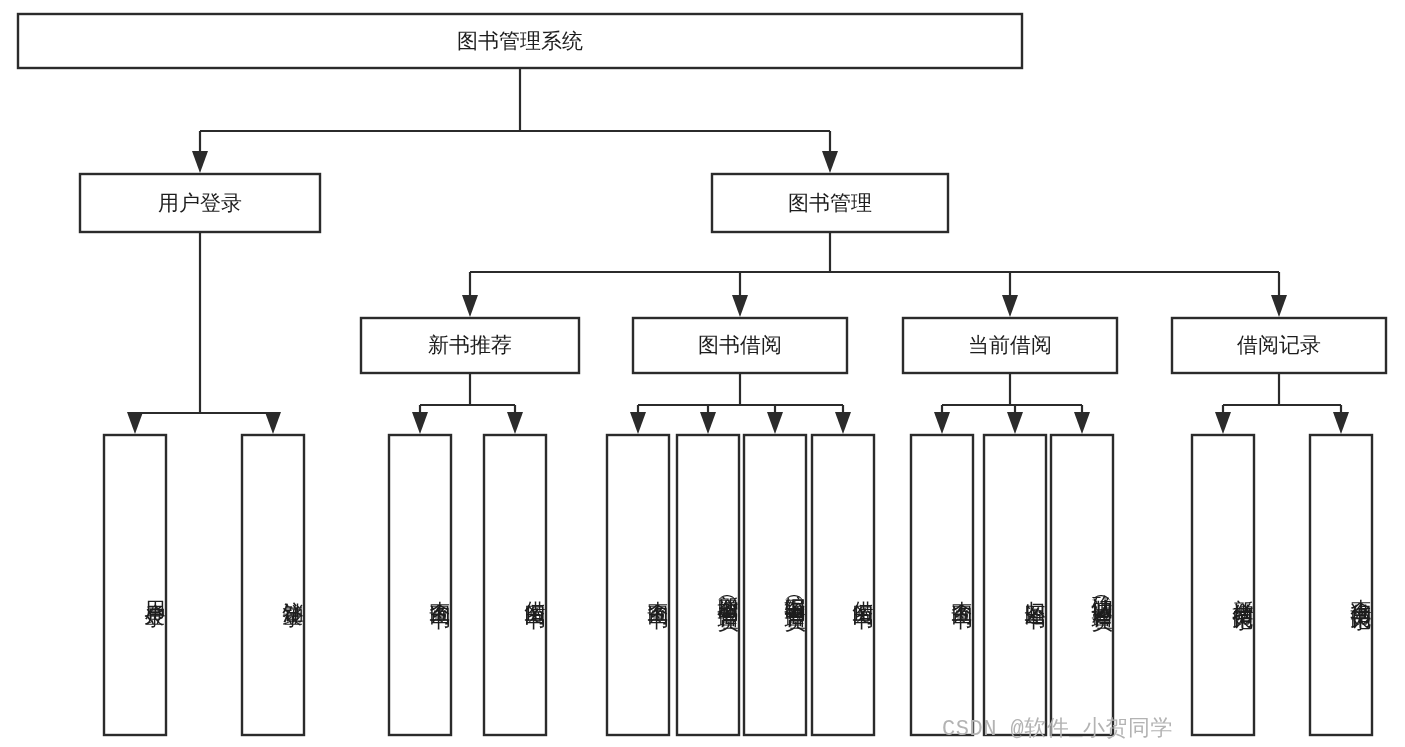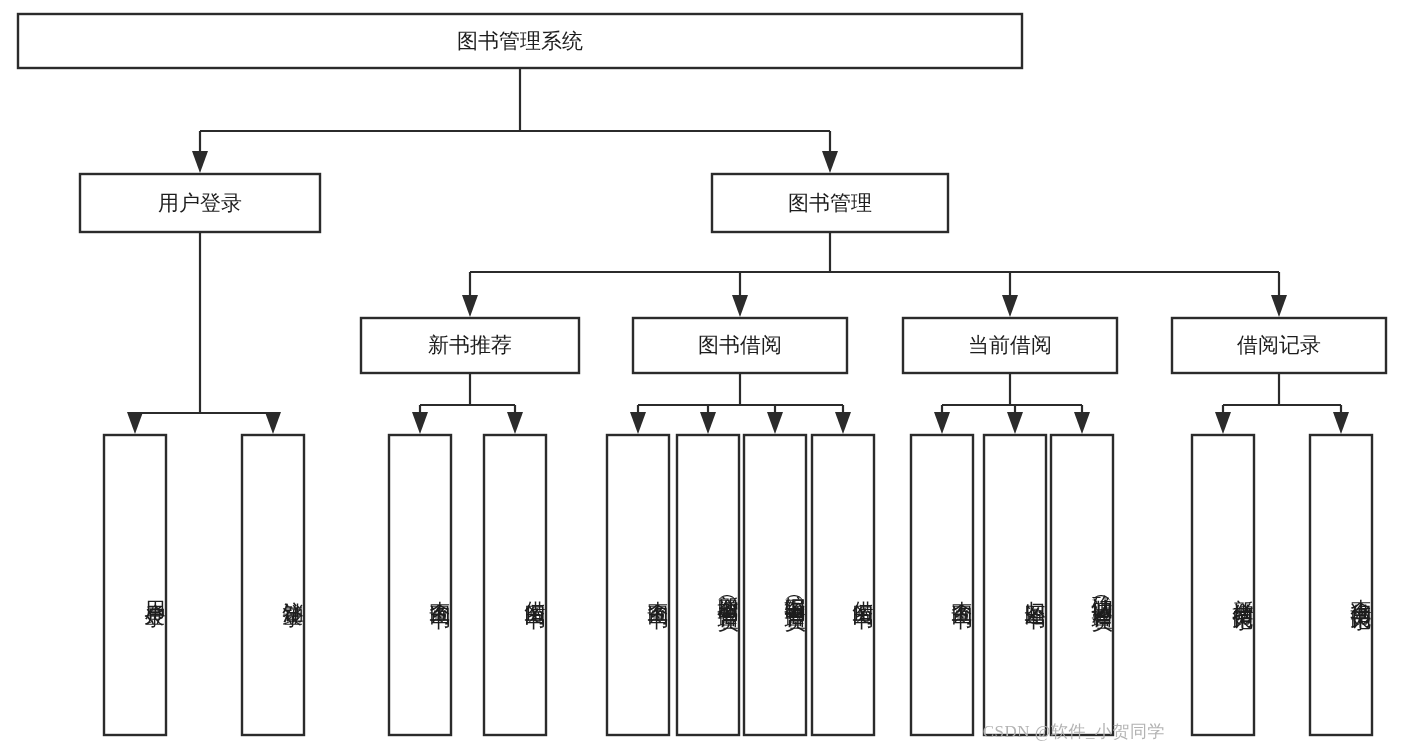--- a/index.html
+++ b/index.html
@@ -62,24 +62,24 @@
     font-size: 21px;
     line-height: 1.02;
     color: #1d1d1d;
     letter-spacing: 2.5px;
     white-space: nowrap;
     pointer-events: none;
     box-sizing: border-box;
   }
   .watermark {
     position: absolute;
-    right: 24px;
+    right: 16px;
     bottom: 4px;
-    font-family: Liberation Serif, serif;
-    font-size: 17px;
+    font-family: Liberation Mono, monospace;
+    font-size: 22px;
     color: #b3b3b3;
     letter-spacing: 0.5px;
     user-select: none;
     white-space: nowrap;
   }
 </style>
 </head>
 <body>
 
 <div id="diagram-root">

